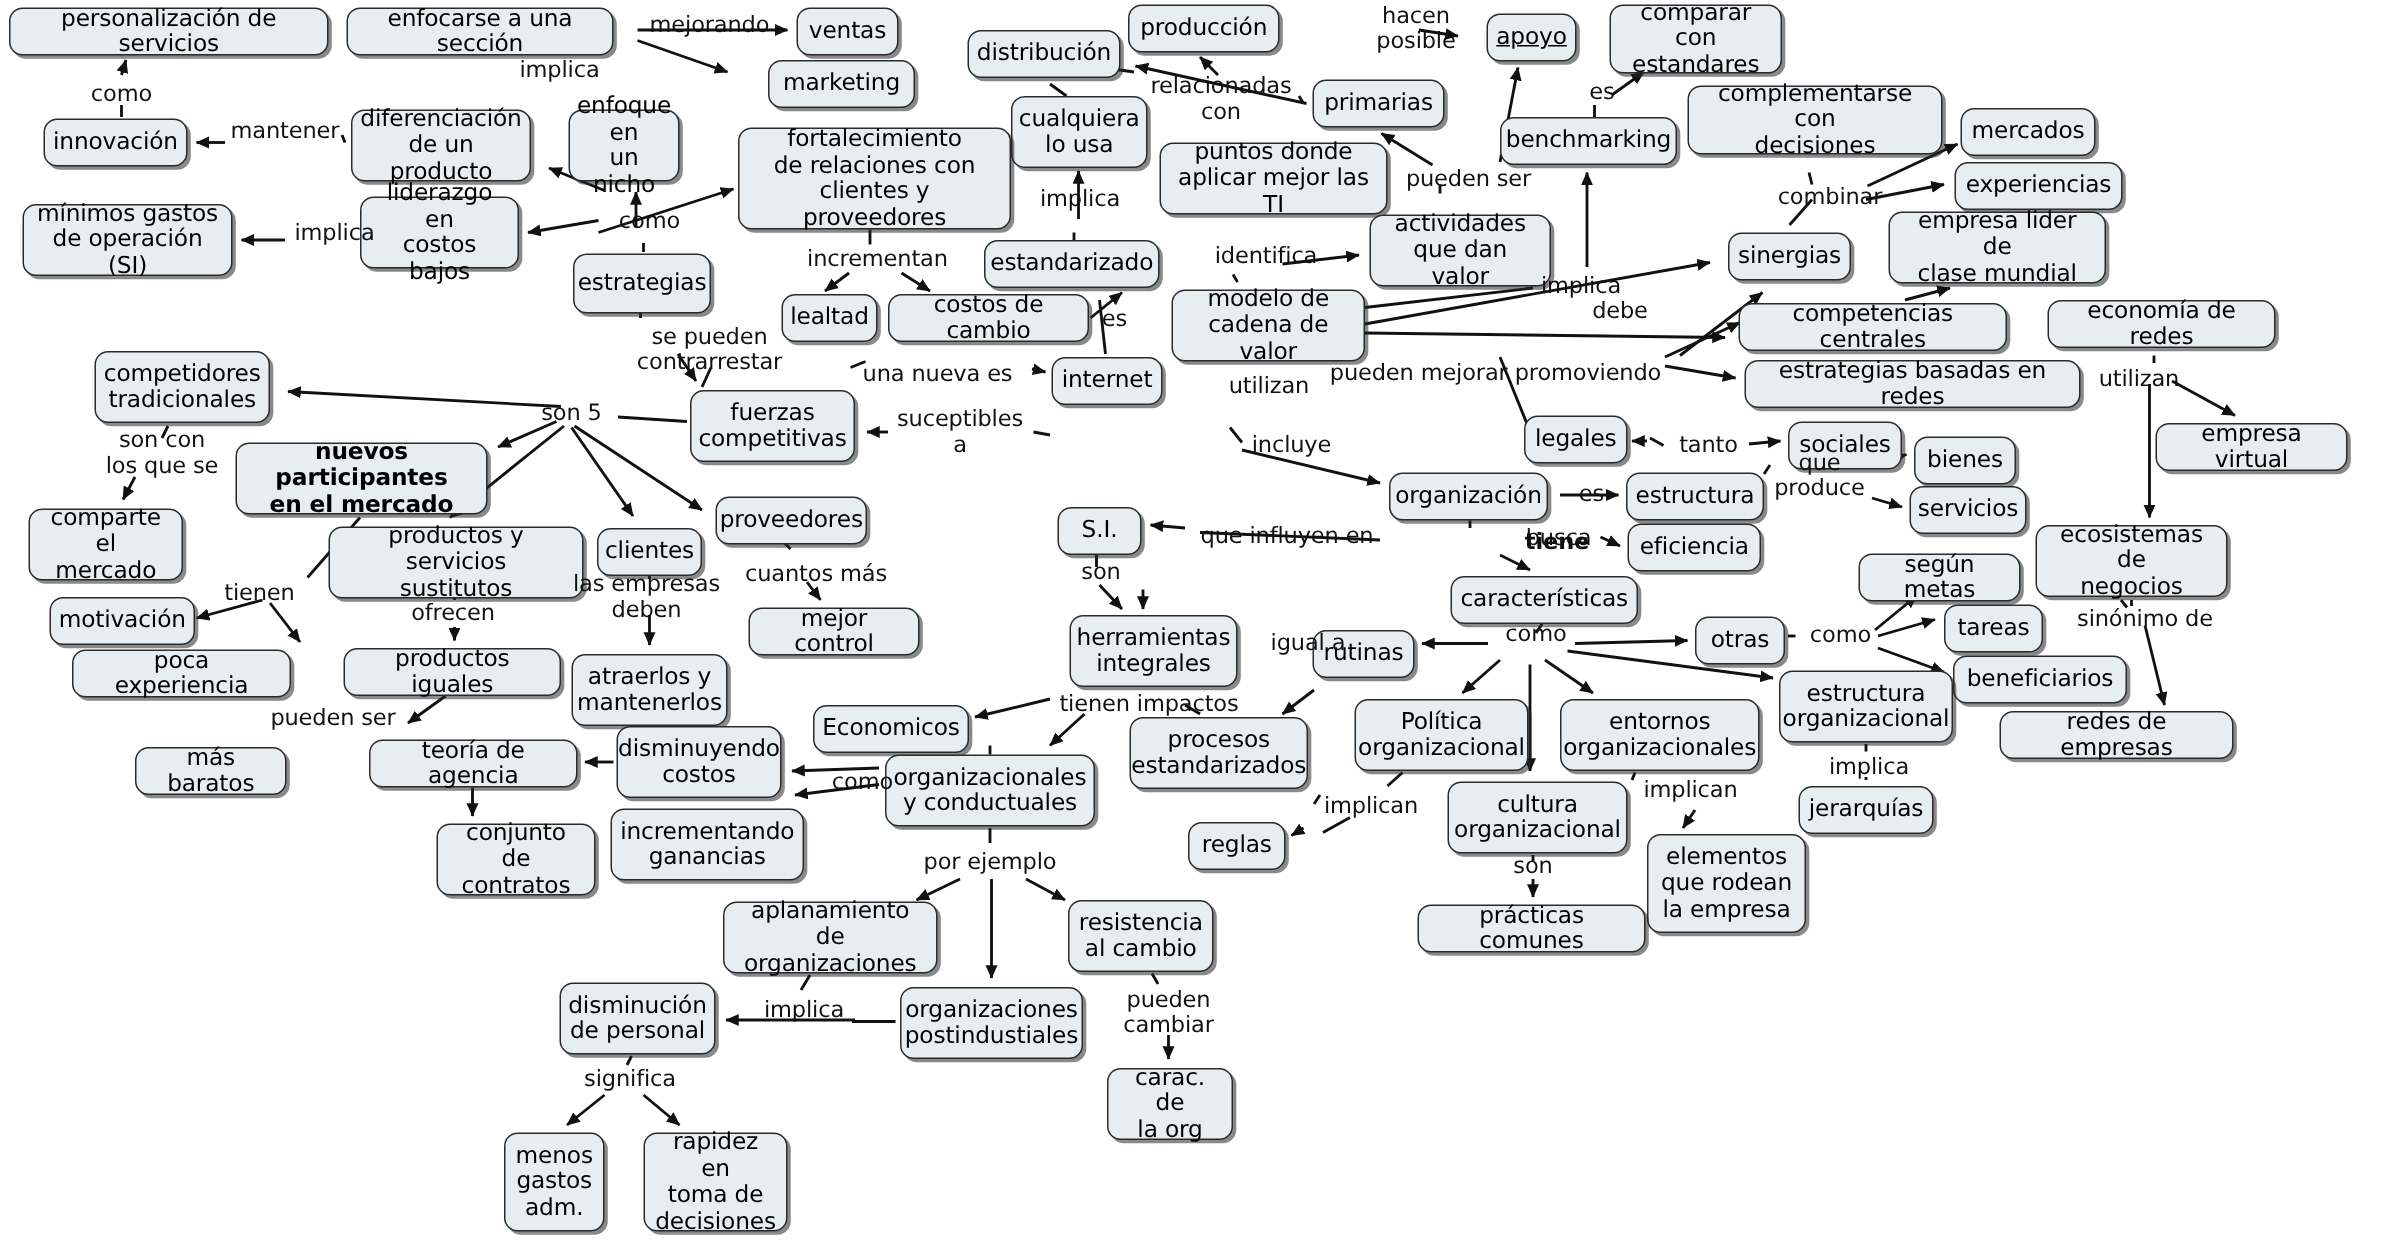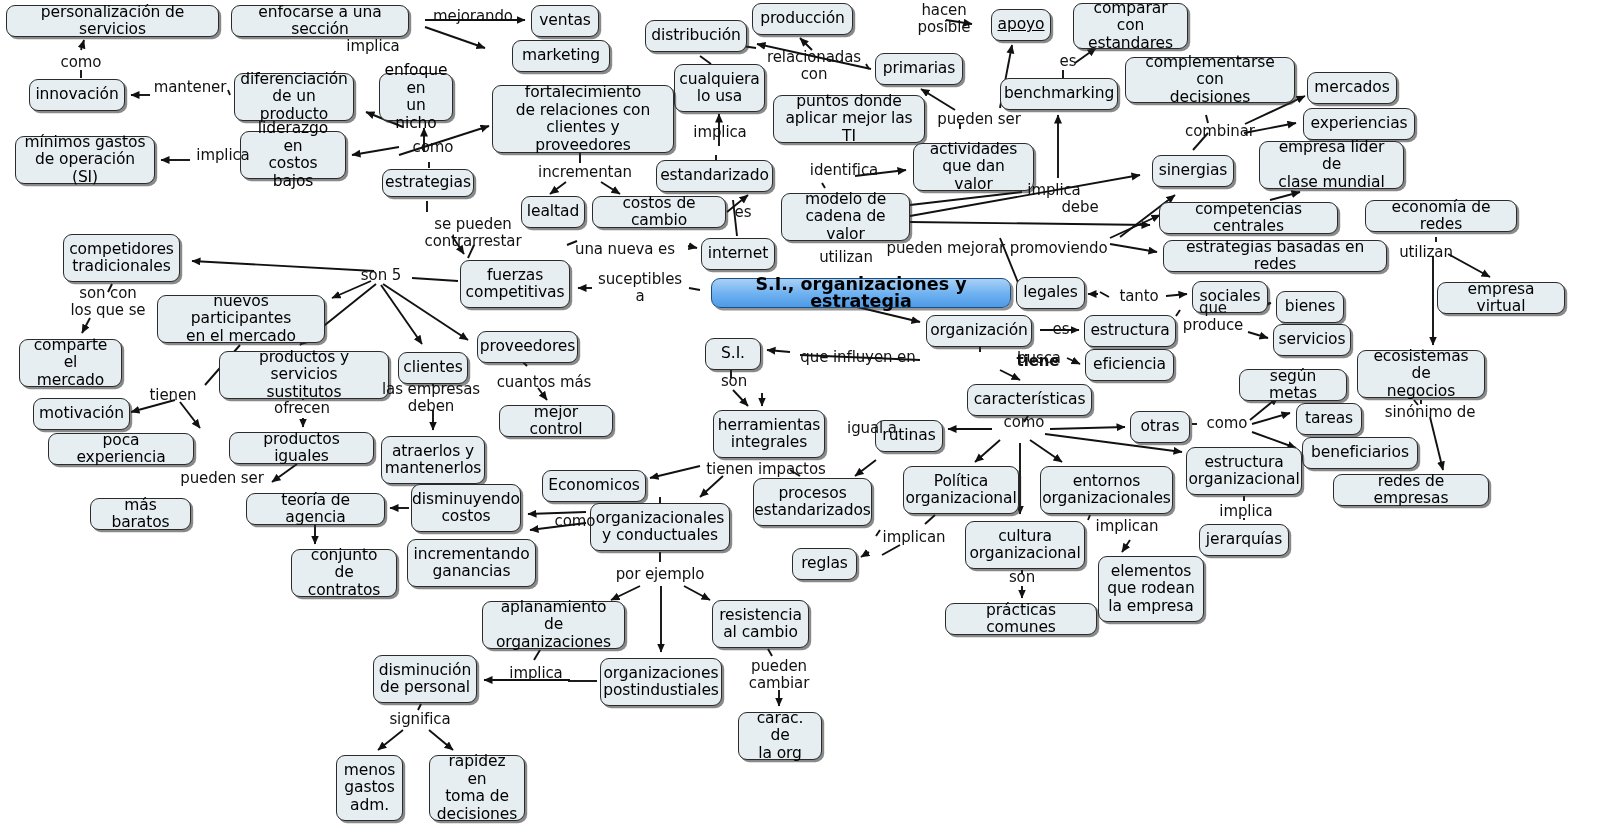--- a/index.html
+++ b/index.html
@@ -267,40 +267,40 @@
       <div class="node" style="left: 492px; top: 85px; width: 182px; height: 68px;">fortalecimiento
 de relaciones con
 clientes y proveedores</div>
       <div class="node" style="left: 773px; top: 95px; width: 152px; height: 48px;">puntos donde
 aplicar mejor las TI</div>
       <div class="node" style="left: 1303px; top: 108px; width: 112px; height: 32px;">experiencias</div>
       <div class="node" style="left: 1259px; top: 141px; width: 145px; height: 48px;">empresa lider de
 clase mundial</div>
       <div class="node" style="left: 913px; top: 143px; width: 121px; height: 48px;">actividades
 que dan valor</div>
-      <div class="node" style="left: 382px; top: 169px; width: 92px; height: 28px;">estrategias</div>
+      <div class="node" style="left: 382px; top: 169px; width: 92px; height: 40px;">estrategias</div>
       <div class="node" style="left: 656px; top: 160px; width: 117px; height: 32px;">estandarizado</div>
       <div class="node" style="left: 1152px; top: 155px; width: 82px; height: 32px;">sinergias</div>
       <div class="node" style="left: 781px; top: 193px; width: 129px; height: 48px;">modelo de
 cadena de valor</div>
       <div class="node" style="left: 521px; top: 196px; width: 64px; height: 32px;">lealtad</div>
       <div class="node" style="left: 592px; top: 196px; width: 134px; height: 32px;">costos de cambio</div>
       <div class="node" style="left: 1159px; top: 202px; width: 179px; height: 32px;">competencias centrales</div>
       <div class="node" style="left: 1365px; top: 200px; width: 152px; height: 32px;">economía de redes</div>
       <div class="node" style="left: 63px; top: 234px; width: 117px; height: 48px;">competidores
 tradicionales</div>
       <div class="node" style="left: 701px; top: 238px; width: 74px; height: 32px;">internet</div>
       <div class="node" style="left: 1163px; top: 240px; width: 224px; height: 32px;">estrategias basadas en redes</div>
       <div class="node" style="left: 1437px; top: 282px; width: 128px; height: 32px;">empresa virtual</div>
       <div class="node" style="left: 460px; top: 260px; width: 110px; height: 48px;">fuerzas
 competitivas</div>
       <div class="node" style="left: 1016px; top: 277px; width: 69px; height: 32px;">legales</div>
       <div class="node" style="left: 1192px; top: 281px; width: 76px; height: 32px;">sociales</div>
       <div class="node" style="left: 1276px; top: 291px; width: 68px; height: 32px;">bienes</div>
-      <div class="node" style="left: 157px; top: 295px; width: 168px; height: 48px;">nuevos participantes
+      <div class="node" style="left: 157px; top: 295px; width: 168px; height: 48px; font-weight: bold;">nuevos participantes
 en el mercado</div>
       <div class="node" style="left: 926px; top: 315px; width: 106px; height: 32px;">organización</div>
       <div class="node" style="left: 1084px; top: 315px; width: 92px; height: 32px;">estructura</div>
       <div class="node" style="left: 1273px; top: 324px; width: 78px; height: 32px;">servicios</div>
       <div class="node" style="left: 477px; top: 331px; width: 101px; height: 32px;">proveedores</div>
       <div class="node" style="left: 19px; top: 339px; width: 103px; height: 48px;">comparte el
 mercado</div>
       <div class="node" style="left: 705px; top: 338px; width: 56px; height: 32px;">S.I.</div>
       <div class="node" style="left: 1357px; top: 350px; width: 128px; height: 48px;">ecosistemas de
 negocios</div>
@@ -423,14 +423,13 @@
       <div class="link-label" style="left: 879px; top: 529px; width: 70px;">implican</div>
       <div class="link-label" style="left: 1092px; top: 518px; width: 70px;">implican</div>
       <div class="link-label" style="left: 610px; top: 566px; width: 100px;">por ejemplo</div>
       <div class="link-label" style="left: 1004px; top: 569px; width: 36px;">son</div>
       <div class="link-label" style="left: 744px; top: 658px; width: 70px;">pueden
 cambiar</div>
       <div class="link-label" style="left: 505px; top: 665px; width: 62px;">implica</div>
       <div class="link-label" style="left: 385px; top: 711px; width: 70px;">significa</div>
     </div>
 
-  <div class="node central" id="central-node" style="left:711px; top:278px; width:300px; height:30px;">S.I., organizaciones y estrategia</div>
 </div>
 
 </body></html>

